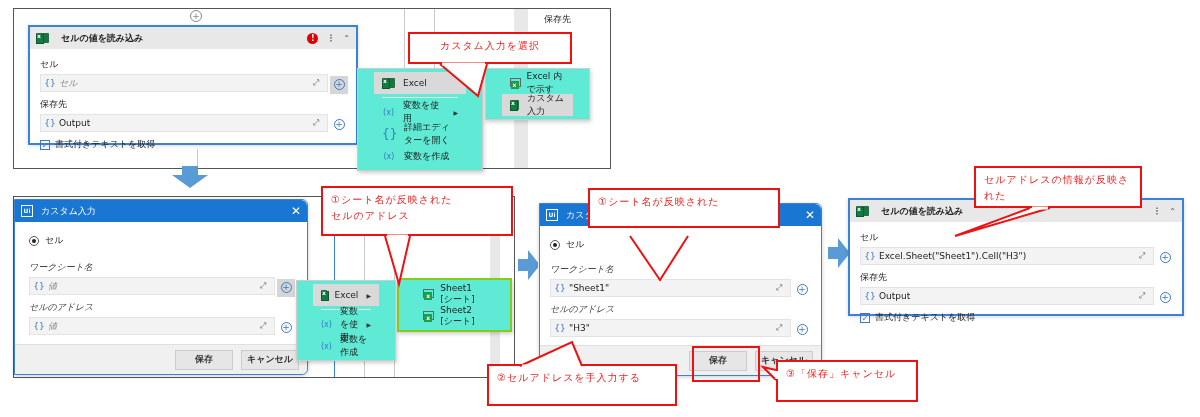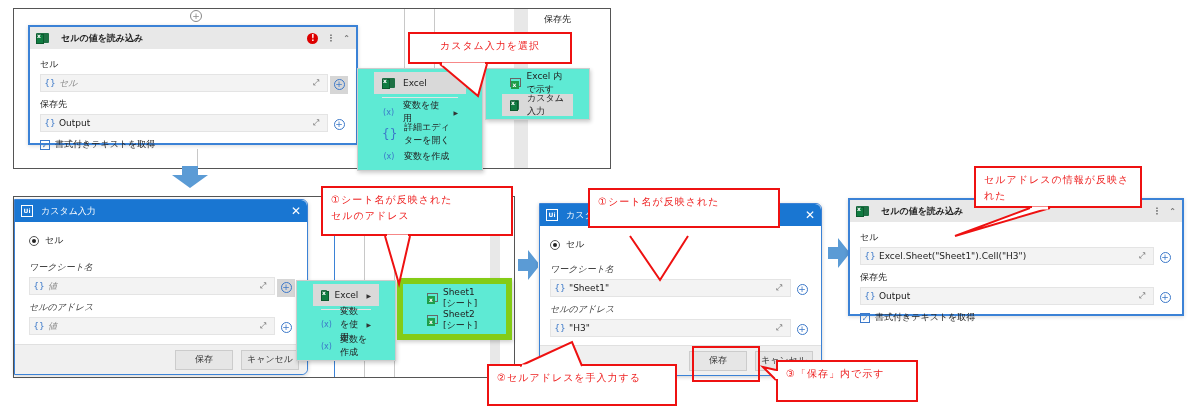--- a/index.html
+++ b/index.html
@@ -43,21 +43,21 @@
   .sheet-ic::after { content: "x"; position: absolute; right: 0; bottom: 0; width: 8px; height: 8px; background: #1e9e4a; color: #fff; font-size: 6px; line-height: 7px; text-align: center; font-weight: bold; }
 
   
   .dialog { position: absolute; background: #fff; border: 1px solid #3b82d6; border-radius: 0 6px 6px 0; box-shadow: 0 1px 4px rgba(0,0,0,0.2); }
   .dlg-head { height: 22px; background: #1976d2; color: #fff; display: flex; align-items: center; padding: 0 6px; font-size: 9px; border-radius: 0 6px 0 0; }
   .ui-logo { width: 12px; height: 12px; border: 1px solid #fff; font-size: 6px; line-height: 10px; text-align: center; margin-right: 8px; font-weight: bold; }
   .dlg-head .close { margin-left: auto; font-size: 12px; }
   .radio { display: flex; align-items: center; gap: 6px; font-size: 9px; }
   .radio .dot { width: 10px; height: 10px; border: 1px solid #555; border-radius: 50%; position: relative; }
   .radio .dot::after { content: ""; position: absolute; left: 2px; top: 2px; width: 4px; height: 4px; background: #222; border-radius: 50%; }
-  .dlg-foot { position: absolute; left: 0; right: 0; bottom: 0; height: 30px; background: #f0f0f0; border-top: 1px solid #e0e0e0; display: flex; justify-content: flex-end; align-items: center; gap: 8px; padding-right: 8px; border-radius: 0 0 6px 0; }
+  .dlg-foot { position: absolute; left: 0; right: 0; bottom: 0; height: 30px; background: #f0f0f0; border-top: 1px solid #e0e0e0; display: flex; justify-content: flex-end; align-items: center; gap: 8px; padding-right: 8px; border-radius: 0 0 6px 0; font-weight: bold; }
   .btn { width: 58px; height: 20px; background: #e6e6e6; border: 1px solid #ccc; font-size: 9px; display: flex; align-items: center; justify-content: center; color: #333; }
 
   
   .callout { position: absolute; border: 2px solid #ee1111; background: #fff; color: #ee2222; font-size: 10px; padding: 4px 8px; line-height: 1.6; letter-spacing: 1px; }
   svg.tails { position: absolute; left: 0; top: 0; pointer-events: none; }
 
   
   .arrow-down { position: absolute; width: 36px; height: 22px; }
   .arrow-right { position: absolute; width: 22px; height: 30px; }
 
@@ -212,21 +212,21 @@
       <span class="ic">(x)</span>
       <span>変数を使用</span>
       <span class="arr">▶</span>
     </div>
   <div class="mi">
       <span class="ic">(x)</span>
       <span>変数を作成</span>
     </div>
 </div>
 
-<div class="menu" style="left:397px; top:278px; width:115px; border:6px solid #84cc16;">
+<div class="menu" style="left:397px; top:278px; width:115px; border:2px solid #84cc16;">
   <div class="mi">
       <span class="sheet-ic"></span>
       <span>Sheet1 [シート]</span>
     </div>
   <div class="mi">
       <span class="sheet-ic"></span>
       <span>Sheet2 [シート]</span>
     </div>
 </div>
 
@@ -283,21 +283,21 @@
 
 <div class="abs" style="left:692px; top:346px; width:68px; height:36px; border:2px solid #ee1111;"></div>
 
 <div class="callout" style="left:588px; top:188px; width:192px; height:40px;">
   <span>①シート名が反映された</span>
 </div>
 <div class="callout" style="left:487px; top:364px; width:190px; height:42px;">
   <span>②セルアドレスを手入力する</span>
 </div>
 <div class="callout" style="left:776px; top:360px; width:142px; height:42px;">
-  <span>③「保存」内で示す</span>
+  <span>③「保存」キャンセル</span>
 </div>
 
 <svg class="arrow-right" style="left:828px; top:238px;" viewBox="0 0 22 30">
     <path d="M0 9 H10 V0 L22 15 L10 30 V21 H0 Z" fill="#5b9bd5"></path>
   </svg>
 
 <div class="card" style="left:848px; top:198px; width:336px; height:118px;">
   <div class="card-head">
     <span class="xl" style="margin-right:12px;"></span>
     <span>セルの値を読み込み</span>

